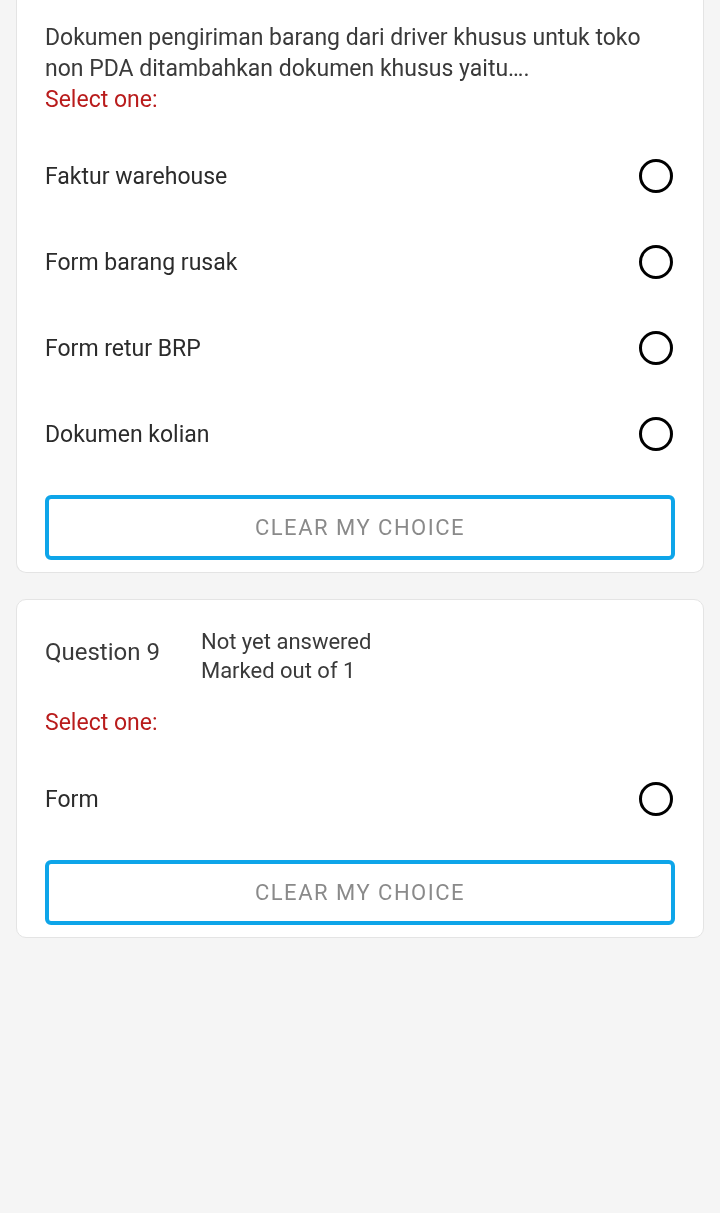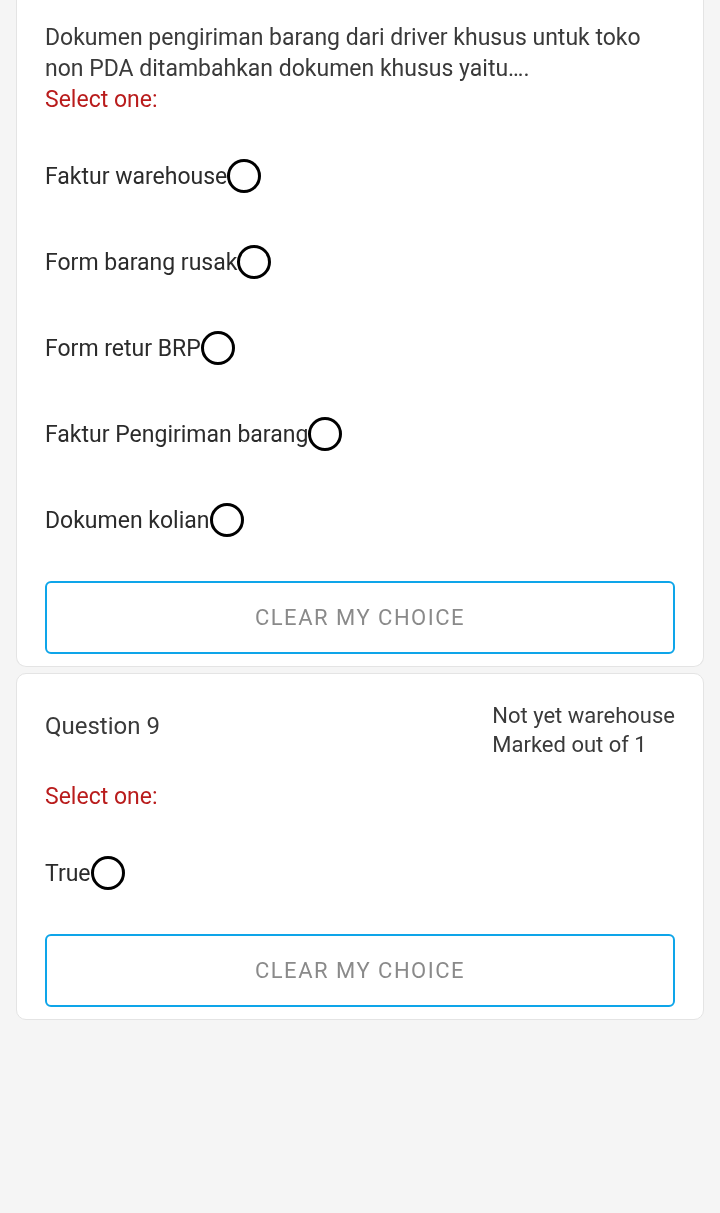--- a/index.html
+++ b/index.html
@@ -6,33 +6,33 @@
   body {
     font-family: -apple-system, BlinkMacSystemFont, "Segoe UI", Roboto, Helvetica, Arial, sans-serif;
     background: #f5f5f5;
     width: 720px;
     color: #2b2b2b;
   }
   .card {
     background: #fff;
     border: 1px solid #e4e4e4;
     border-radius: 10px;
-    margin: 0 16px 6px 16px;
+    margin: 0 16px 26px 16px;
     padding: 28px 28px 12px 28px;
   }
   .card.first {
     border-top-left-radius: 0;
     border-top-right-radius: 0;
     border-top: none;
     margin-top: 0;
     padding-top: 22px;
   }
   .q-header {
     display: flex;
-    justify-content: space-between;
+    justify-content: flex-start;
     align-items: flex-start;
     margin-bottom: 24px;
     gap: 41px;
   }
   .q-title {
     font-size: 24px;
     color: #3a3a3a;
     padding-top: 10px;
   }
   .q-status {
@@ -48,40 +48,41 @@
     margin-bottom: 2px;
   }
   .q-select {
     font-size: 23px;
     color: #b91c1c;
     margin-bottom: 20px;
   }
   .option {
     display: flex;
     align-items: center;
+    justify-content: space-between;
     padding: 26px 0;
   }
   .option-label {
     font-size: 23px;
     color: #2b2b2b;
   }
   .radio {
     width: 34px;
     height: 34px;
     border: 3px solid #000;
     border-radius: 50%;
     flex-shrink: 0;
     margin-right: 2px;
   }
   .clear-btn {
     width: 100%;
-    border: 2px solid #0ea5e9;
+    border: 4px solid #0ea5e9;
     background: #fff;
     border-radius: 6px;
-    padding: 22px 0;
+    padding: 16px 0;
     font-size: 22px;
     letter-spacing: 1.5px;
     color: #8a8a8a;
     text-align: center;
     margin: 18px 0 0 0;
     cursor: pointer;
   }
   .spacer-bottom { height: 0px; }
 </style>
 </head>
@@ -97,43 +98,39 @@
   </div>
   <div class="option">
     <span class="option-label">Form barang rusak</span>
     <span class="radio"></span>
   </div>
   <div class="option">
     <span class="option-label">Form retur BRP</span>
     <span class="radio"></span>
   </div>
   <div class="option">
-    <span class="option-label">Faktur Pengiriman barang</span>
-    <span class="radio"></span>
-  </div>
-  <div class="option">
     <span class="option-label">Dokumen kolian</span>
     <span class="radio"></span>
   </div>
 
   <div class="clear-btn">CLEAR MY CHOICE</div>
   <div class="spacer-bottom"></div>
 </div>
 
 <div class="card">
   <div class="q-header">
     <div class="q-title">Question 9</div>
     <div class="q-status">
-      <div>Not yet warehouse</div>
+      <div>Not yet answered</div>
       <div>Marked out of 1</div>
     </div>
   </div>
 
   <div class="q-select">Select one:</div>
 
   <div class="option">
-    <span class="option-label">True</span>
+    <span class="option-label">Form</span>
     <span class="radio"></span>
   </div>
 
   <div class="clear-btn">CLEAR MY CHOICE</div>
   <div class="spacer-bottom"></div>
 </div>
 
 </body></html>

